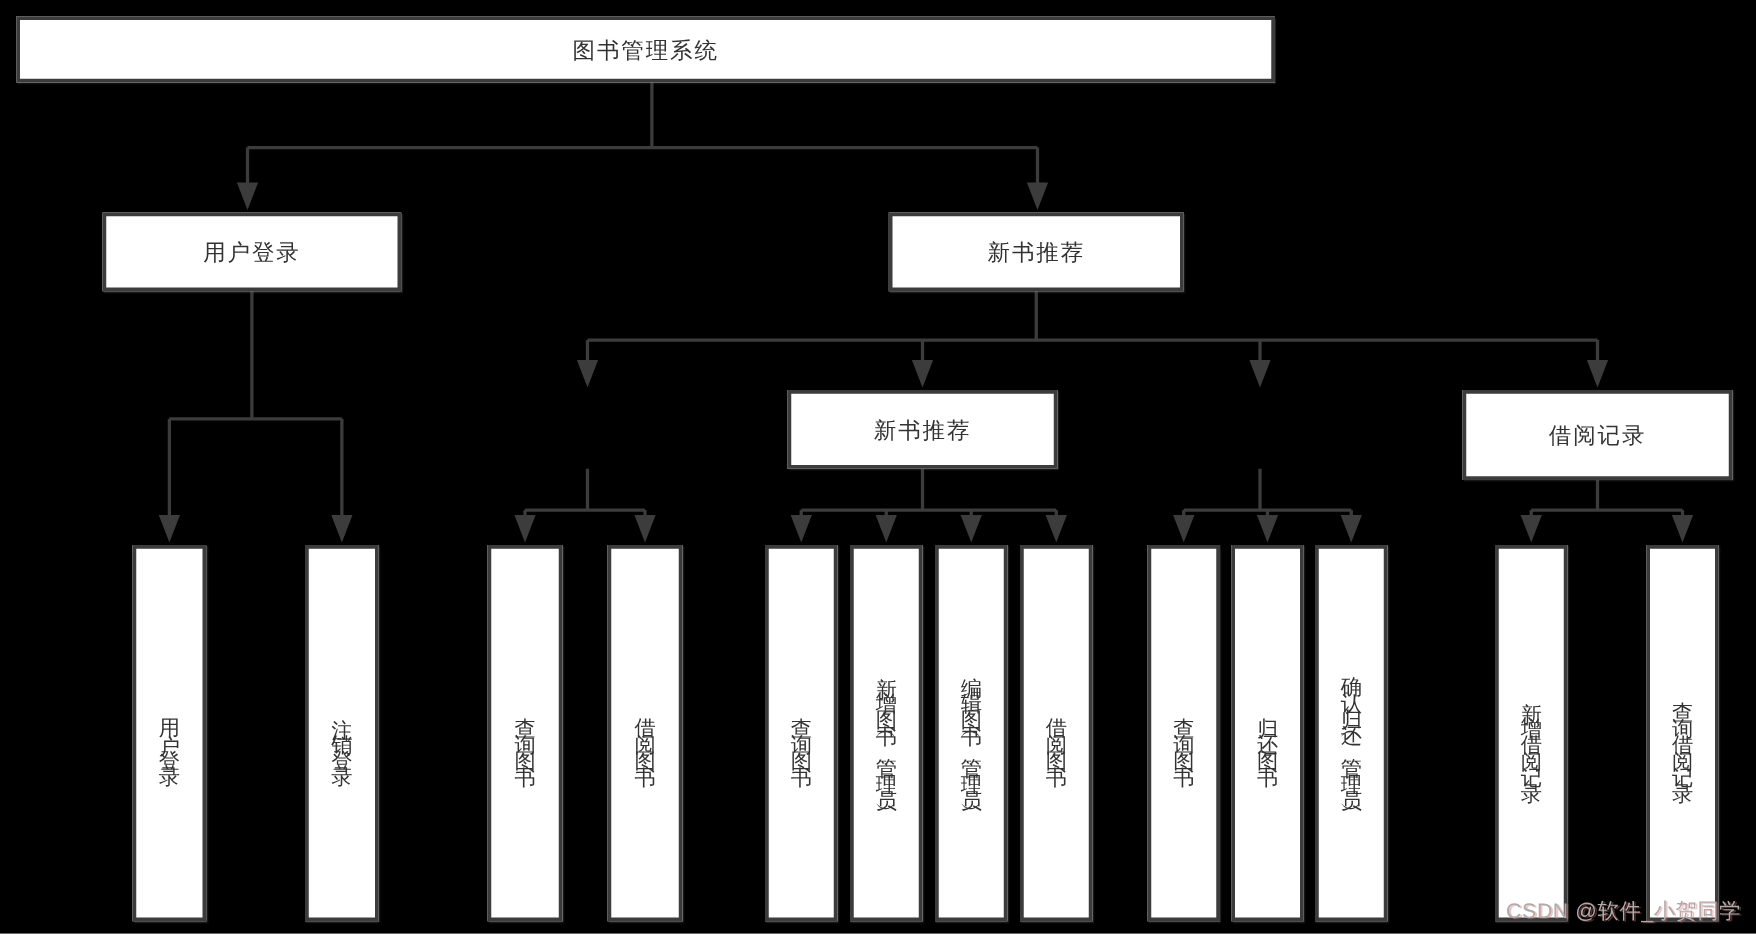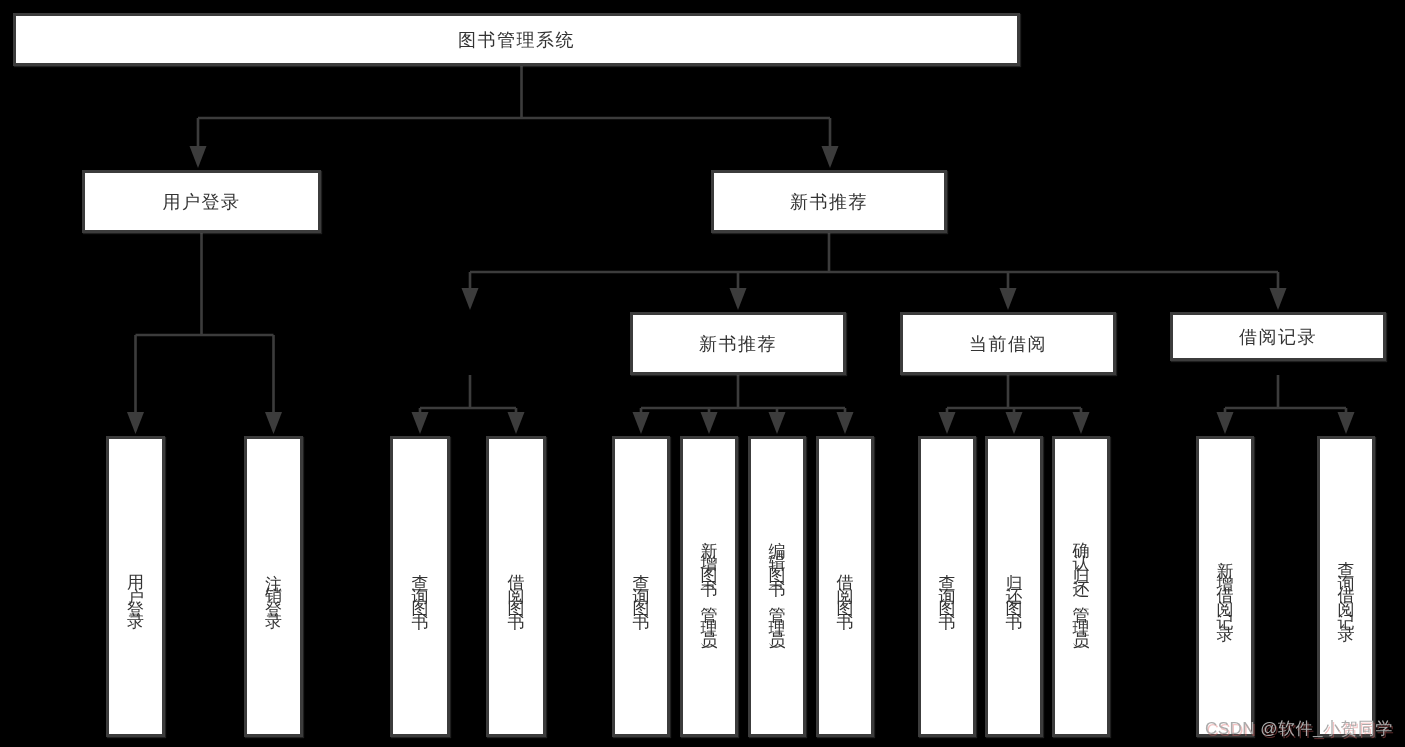--- a/index.html
+++ b/index.html
@@ -95,24 +95,21 @@
   <div class="node" style="left:82px;top:170px;width:239px;height:63px">
     <span class="label-h">用户登录</span>
   </div>
   <div class="node" style="left:711px;top:170px;width:236px;height:63px">
     <span class="label-h">新书推荐</span>
   </div>
 
   <div class="node" style="left:630px;top:312px;width:216px;height:63px">
     <span class="label-h">新书推荐</span>
   </div>
-  <div class="node" style="left:900px;top:312px;width:216px;height:63px">
-    <span class="label-h">当前借阅</span>
-  </div>
-  <div class="node" style="left:1170px;top:312px;width:216px;height:49px">
+  <div class="node" style="left:1170px;top:312px;width:216px;height:72px">
     <span class="label-h">借阅记录</span>
   </div>
 
   <div class="node" style="left:106px;top:436px;width:59px;height:301px">
     <span class="label-v">用户登录</span>
   </div>
   <div class="node" style="left:244px;top:436px;width:59px;height:301px">
     <span class="label-v">注销登录</span>
   </div>
 

